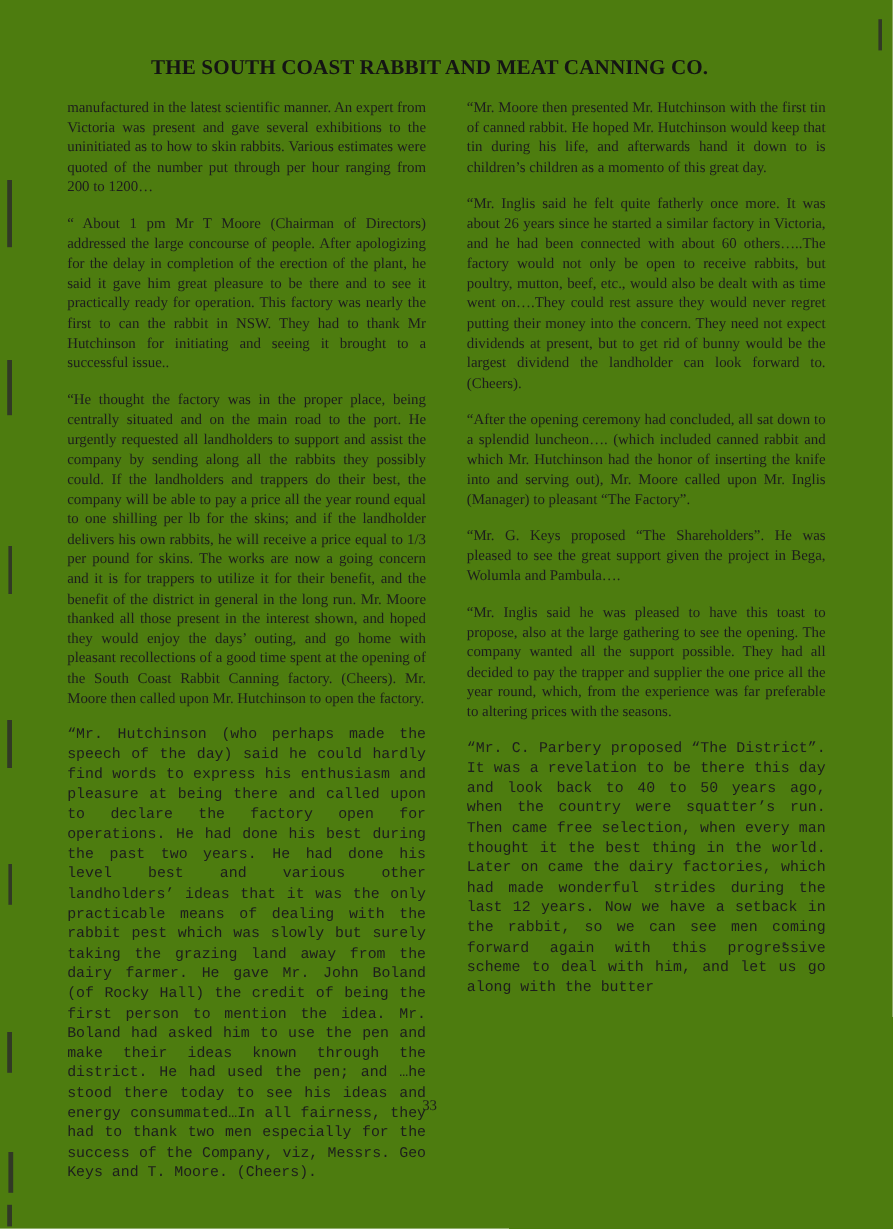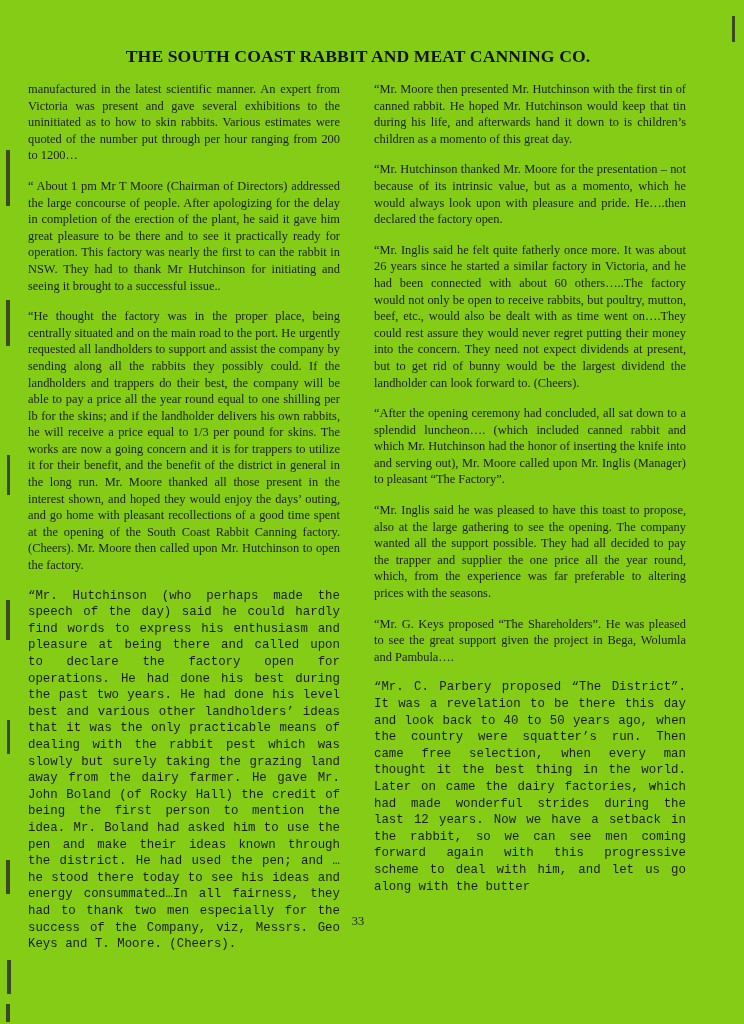--- a/index.html
+++ b/index.html
@@ -16,21 +16,21 @@
     overflow: hidden;
   }
 
   
   .page {
     position: absolute;
     left: 0;
     top: 0;
     width: 744px;
     height: 1024px;
-    background: #84cc16;
+    background: #4d7c0f;
   }
 
   
   .edge-mark {
     position: absolute;
     background: #2b2b2b;
     opacity: 0.82;
   }
   .edge-mark.left-1 { left: 6px;  top: 150px; width: 4px;  height: 56px; }
   .edge-mark.left-2 { left: 6px;  top: 300px; width: 4px;  height: 46px; }
@@ -58,20 +58,21 @@
     font-size: 17.6px;
     letter-spacing: 0.1px;
     margin: 16px 0 14px 0;
     color: #141414;
   }
 
   .columns {
     display: flex;
     gap: 34px;
     align-items: flex-start;
+    margin-left: 28px;
   }
   .col {
     width: 312px;
   }
 
   p.para {
     margin: 0 0 14px 0;
     font-size: 12.4px;
     line-height: 16.6px;
     text-align: justify;
@@ -115,25 +116,24 @@
 
       <div class="col">
         <p class="para">manufactured in the latest scientific manner. An expert from Victoria was present and gave several exhibitions to the uninitiated as to how to skin rabbits. Various estimates were quoted of the number put through per hour ranging from 200 to 1200…</p>
         <p class="para">“ About 1 pm Mr T Moore (Chairman of Directors) addressed the large concourse of people. After apologizing for the delay in completion of the erection of the plant, he said it gave him great pleasure to be there and to see it practically ready for operation. This factory was nearly the first to can the rabbit in NSW. They had to thank Mr Hutchinson for initiating and seeing it brought to a successful issue..</p>
         <p class="para">“He thought the factory was in the proper place, being centrally situated and on the main road to the port. He urgently requested all landholders to support and assist the company by sending along all the rabbits they possibly could. If the landholders and trappers do their best, the company will be able to pay a price all the year round equal to one shilling per lb for the skins; and if the landholder delivers his own rabbits, he will receive a price equal to 1/3 per pound for skins. The works are now a going concern and it is for trappers to utilize it for their benefit, and the benefit of the district in general in the long run. Mr. Moore thanked all those present in the interest shown, and hoped they would enjoy the days’ outing, and go home with pleasant recollections of a good time spent at the opening of the South Coast Rabbit Canning factory. (Cheers). Mr. Moore then called upon Mr. Hutchinson to open the factory.</p>
         <p class="para">“Mr. Hutchinson (who perhaps made the speech of the day) said he could hardly find words to express his enthusiasm and pleasure at being there and called upon to declare the factory open for operations. He had done his best during the past two years. He had done his level best and various other landholders’ ideas that it was the only practicable means of dealing with the rabbit pest which was slowly but surely taking the grazing land away from the dairy farmer. He gave Mr. John Boland (of Rocky Hall) the credit of being the first person to mention the idea. Mr. Boland had asked him to use the pen and make their ideas known through the district. He had used the pen; and …he stood there today to see his ideas and energy consummated…In all fairness, they had to thank two men especially for the success of the Company, viz, Messrs. Geo Keys and T. Moore. (Cheers).</p>
       </div>
 
       <div class="col">
         <p class="para">“Mr. Moore then presented Mr. Hutchinson with the first tin of canned rabbit. He hoped Mr. Hutchinson would keep that tin during his life, and afterwards hand it down to is children’s children as a momento of this great day.</p>
-        <p class="para">“Mr. Hutchinson thanked Mr. Moore for the presentation – not because of its intrinsic value, but as a momento, which he would always look upon with pleasure and pride. He….then declared the factory open.</p>
         <p class="para">“Mr. Inglis said he felt quite fatherly once more. It was about 26 years since he started a similar factory in Victoria, and he had been connected with about 60 others…..The factory would not only be open to receive rabbits, but poultry, mutton, beef, etc., would also be dealt with as time went on….They could rest assure they would never regret putting their money into the concern. They need not expect dividends at present, but to get rid of bunny would be the largest dividend the landholder can look forward to. (Cheers).</p>
         <p class="para">“After the opening ceremony had concluded, all sat down to a splendid luncheon…. (which included canned rabbit and which Mr. Hutchinson had the honor of inserting the knife into and serving out), Mr. Moore called upon Mr. Inglis (Manager) to pleasant “The Factory”.</p>
+        <p class="para">“Mr. G. Keys proposed “The Shareholders”. He was pleased to see the great support given the project in Bega, Wolumla and Pambula….</p>
         <p class="para">“Mr. Inglis said he was pleased to have this toast to propose, also at the large gathering to see the opening. The company wanted all the support possible. They had all decided to pay the trapper and supplier the one price all the year round, which, from the experience was far preferable to altering prices with the seasons.</p>
-        <p class="para">“Mr. G. Keys proposed “The Shareholders”. He was pleased to see the great support given the project in Bega, Wolumla and Pambula….</p>
         <p class="para">“Mr. C. Parbery proposed “The District”. It was a revelation to be there this day and look back to 40 to 50 years ago, when the country were squatter’s run. Then came free selection, when every man thought it the best thing in the world. Later on came the dairy factories, which had made wonderful strides during the last 12 years. Now we have a setback in the rabbit, so we can see men coming forward again with this progressive scheme to deal with him, and let us go along with the butter</p>
       </div>
 
     </div>
 
     <div class="page-number">33</div>
 
   </div>
 </div>
 

